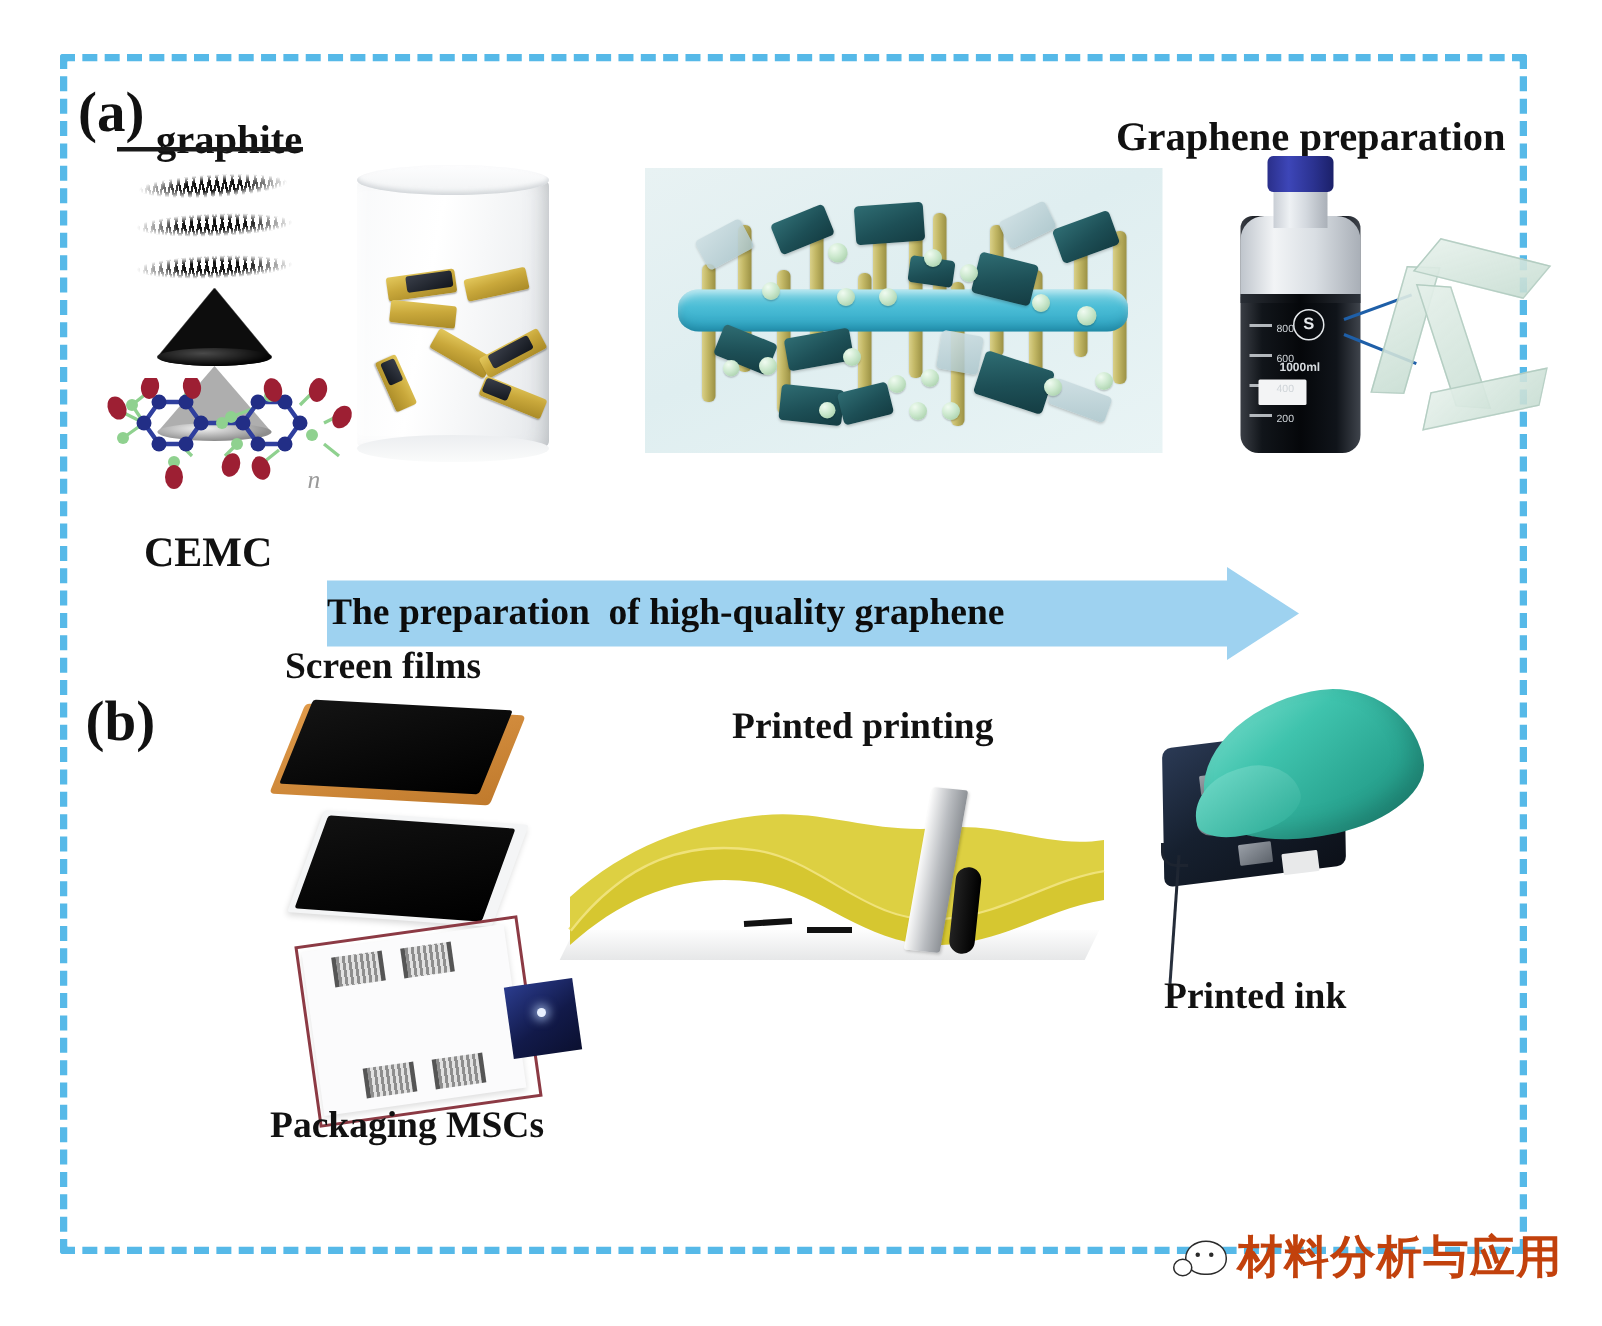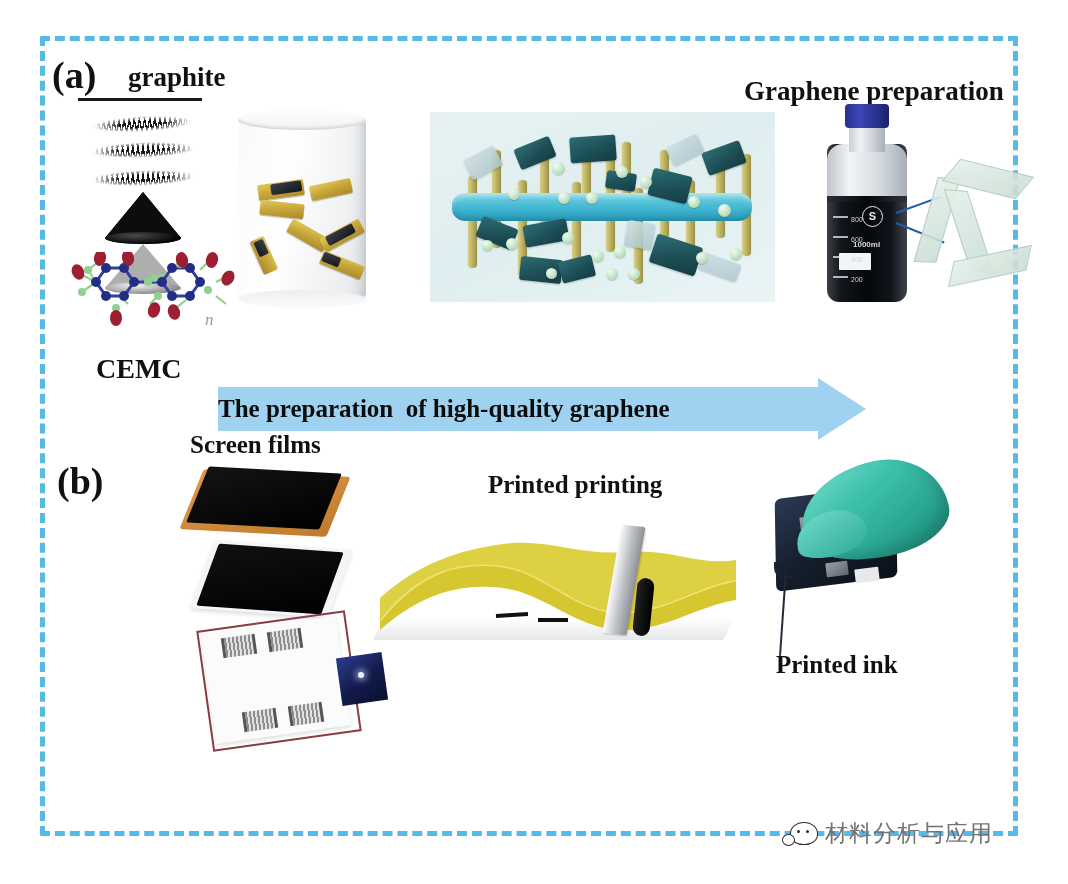--- a/index.html
+++ b/index.html
@@ -173,32 +173,32 @@
 
   
   #watermark{position:absolute;left:790px;top:818px;display:flex;align-items:center;gap:7px;}
   #wm-logo{width:26px;height:21px;border:1.6px solid #2b2b2b;border-radius:50% 50% 46% 46%;
      position:relative;background:#fff;}
   #wm-logo::before,#wm-logo::after{content:"";position:absolute;width:3px;height:3px;
      border-radius:50%;background:#2b2b2b;top:7px;}
   #wm-logo::before{left:6px;} #wm-logo::after{left:15px;}
   #wm-tail{position:absolute;left:-9px;top:11px;width:11px;height:10px;
      border:1.6px solid #2b2b2b;border-radius:50%;background:#fff;}
-  #wm-text{font-family:"Liberation Serif",serif;font-size:23px;font-weight:normal;color:#737373;
+  #wm-text{font-family:"Liberation Serif",serif;font-size:30px;font-weight:bold;color:#c2410c;
      letter-spacing:1px;}
 </style>
 </head>
 <body>
 
 <div id="figure">
 
   <div id="frame"></div>
 
   <div class="lbl panel-id" style="left:52px;top:56px;">(a)</div>
-  <div class="lbl" style="left:104px;top:64px;font-size:27px;margin-left:24px;">graphite</div>
+  <div class="lbl" style="left:104px;top:80px;font-size:27px;">graphite</div>
   <div id="graphite-rule"></div>
 
   <div class="gr-layer" id="gl1"></div>
   <div class="gr-layer" id="gl2"></div>
   <div class="gr-layer" id="gl3"></div>
 
   <div class="cone" id="cone-dark">
     <div class="cone-shine" id="shine-d"></div>
   </div>
   <div class="cone" id="cone-light">
@@ -370,20 +370,21 @@
   <div id="film2-top"></div>
 
   <div id="msc-sub"></div>
   <div id="msc-wire"></div>
   <div class="msc-dev" style="left:222px;top:636px;transform:rotate(-8deg);"></div>
   <div class="msc-dev" style="left:268px;top:630px;transform:rotate(-8deg);"></div>
   <div class="msc-dev" style="left:243px;top:710px;transform:rotate(-8deg);"></div>
   <div class="msc-dev" style="left:289px;top:704px;transform:rotate(-8deg);"></div>
   <div id="led"></div>
   <div id="led-dot"></div>
+  <div class="lbl ttl" style="left:180px;top:738px;">Packaging MSCs</div>
 
   <div class="lbl ttl" style="left:488px;top:472px;">Printed printing</div>
   <div id="sp-substrate"></div>
   <svg style="position:absolute;left:378px;top:520px;width:360px;height:110px;" viewBox="0 0 360 110">
     <path d="M2,100 C40,52 80,40 125,46 C170,52 200,96 250,92 C292,89 320,66 358,60
              L358,80 C320,86 292,108 250,110 C200,112 170,74 125,68 C80,62 40,76 2,110 Z" fill="#d6c730"></path>
     <path d="M2,100 C40,52 80,40 125,46 C170,52 200,96 250,92 C292,89 320,66 358,60" fill="none" stroke="#efe27a" stroke-width="3"></path>
     <path d="M2,100 C40,52 80,40 125,46 C170,52 200,96 250,92 C292,89 320,66 358,60
              L358,40 C320,46 292,28 250,32 C200,36 170,18 125,24 C80,30 40,44 2,78 Z" fill="#ddd042"></path>
     <path d="M118,96 L150,94 M160,100 L190,100" stroke="#111" stroke-width="4" fill="none"></path>

